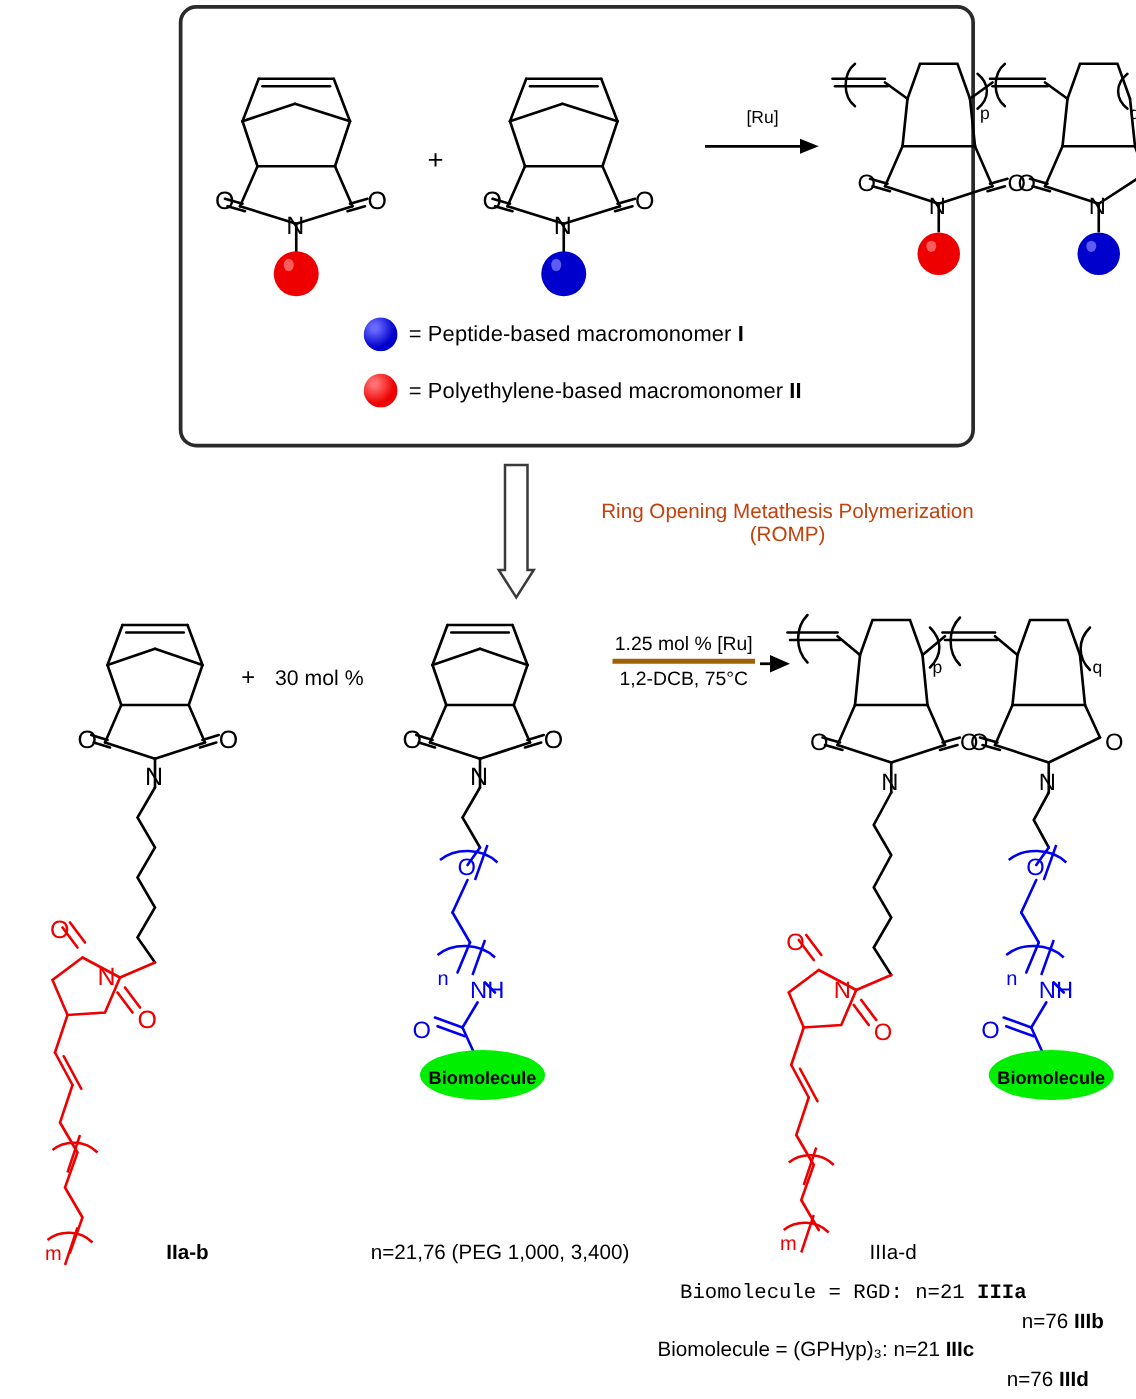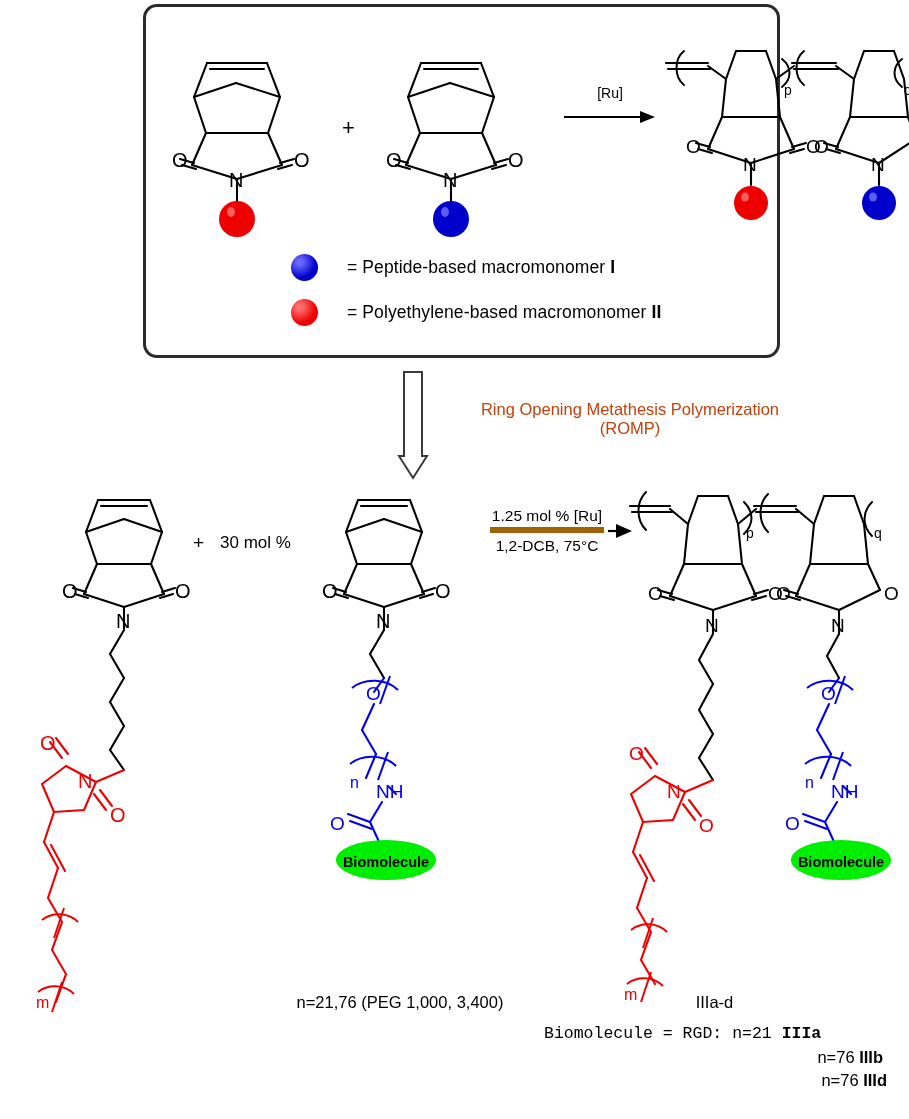--- a/index.html
+++ b/index.html
@@ -3,32 +3,32 @@
 <meta charset="utf-8">
 <style>
   html,body{margin:0;padding:0;background:#ffffff;}
   body{width:909px;height:1119px;position:relative;overflow:hidden;
        font-family:"Liberation Sans","DejaVu Sans",sans-serif;color:#000;}
   .abs{position:absolute;}
   #top-box{left:143px;top:4px;width:637px;height:354px;
            border:3px solid #2b2b2b;border-radius:14px;box-sizing:border-box;background:#fff;}
   .legend-row{display:flex;align-items:center;gap:9px;}
   .legend-sphere{width:27px;height:27px;border-radius:50%;flex:none;}
-  .legend-text{font-size:17.5px;letter-spacing:.1px;white-space:nowrap;margin-left:20px;}
+  .legend-text{font-size:17.5px;letter-spacing:.1px;white-space:nowrap;}
   .legend-text b{font-weight:bold;}
   .romp-text{color:#c2410c;font-size:16.5px;text-align:center;line-height:1.18;white-space:nowrap;}
   .caption{text-align:center;font-size:16.5px;line-height:1.35;white-space:nowrap;}
   .caption .cap-bold{font-weight:bold;}
   .prod-caption{font-size:16.5px;line-height:1.42;white-space:nowrap;}
   .prod-caption b{font-weight:bold;}
   .rt{text-align:right;}
   svg{display:block;overflow:visible;}
   text{font-family:"Liberation Sans","DejaVu Sans",sans-serif;}
   .cond{font-size:15.5px;white-space:nowrap;text-align:center;line-height:1.3;}
-  .cond .ln{border-bottom:6px solid #a16207;padding:0 2px 1px 2px;}
+  .cond .ln{border-bottom:4px solid #a16207;padding:0 2px 1px 2px;}
 </style>
 </head>
 <body>
 
 <div class="abs" id="top-box">
 
   <svg class="abs" style="left:26px;top:28px;" width="150" height="200" viewBox="0 0 150 200">
     <g fill="none" stroke="#000" stroke-width="2.1" stroke-linecap="round">
       <path d="M35 28 L95 28"></path>
         <path d="M38 34 L92 34"></path>
@@ -384,30 +384,34 @@
     <path d="M197 352 L175 344"></path>
       <path d="M199 359 L177 351"></path>
     <path d="M197 352 L207 374"></path>
   </g>
   <text x="157" y="360" font-size="19" fill="#0000EE">O</text>
   <ellipse cx="213" cy="390" rx="50" ry="20" fill="#00EE00"></ellipse>
   <text x="213" y="397" font-size="14.5" font-weight="bold" text-anchor="middle" fill="#000">Biomolecule</text>
 </svg>
 
 <div class="abs caption" style="left:0px;top:991px;width:300px;">
+  <div class="cap-bold">IIa-b</div>
 </div>
 
 <div class="abs caption" style="left:250px;top:991px;width:300px;">
   <div>n=21,76  (PEG 1,000, 3,400)</div>
 </div>
 
 <div class="abs" style="left:520px;top:991px;width:389px;">
   <div class="caption cap-bold" style="width:389px;">IIIa-d</div>
   <div class="prod-caption" style="margin-top:9px;padding-left:24px;font-family:Liberation Mono, monospace;">
     <span>Biomolecule = RGD: n=21 </span><b>IIIa</b>
   </div>
   <div class="prod-caption rt" style="padding-right:26px;">
     <span>n=76 </span><b>IIIb</b>
   </div>
-  <div class="prod-caption rt" style="padding-right:22px;">
+  <div class="prod-caption" style="padding-left:6px;">
+    <span>Biomolecule = (GPHyp)₃: n=21 </span><b>IIIc</b>
+  </div>
+  <div class="prod-caption rt" style="padding-right:38px;">
     <span>n=76 </span><b>IIId</b>
   </div>
 </div>
 
 </body></html>

